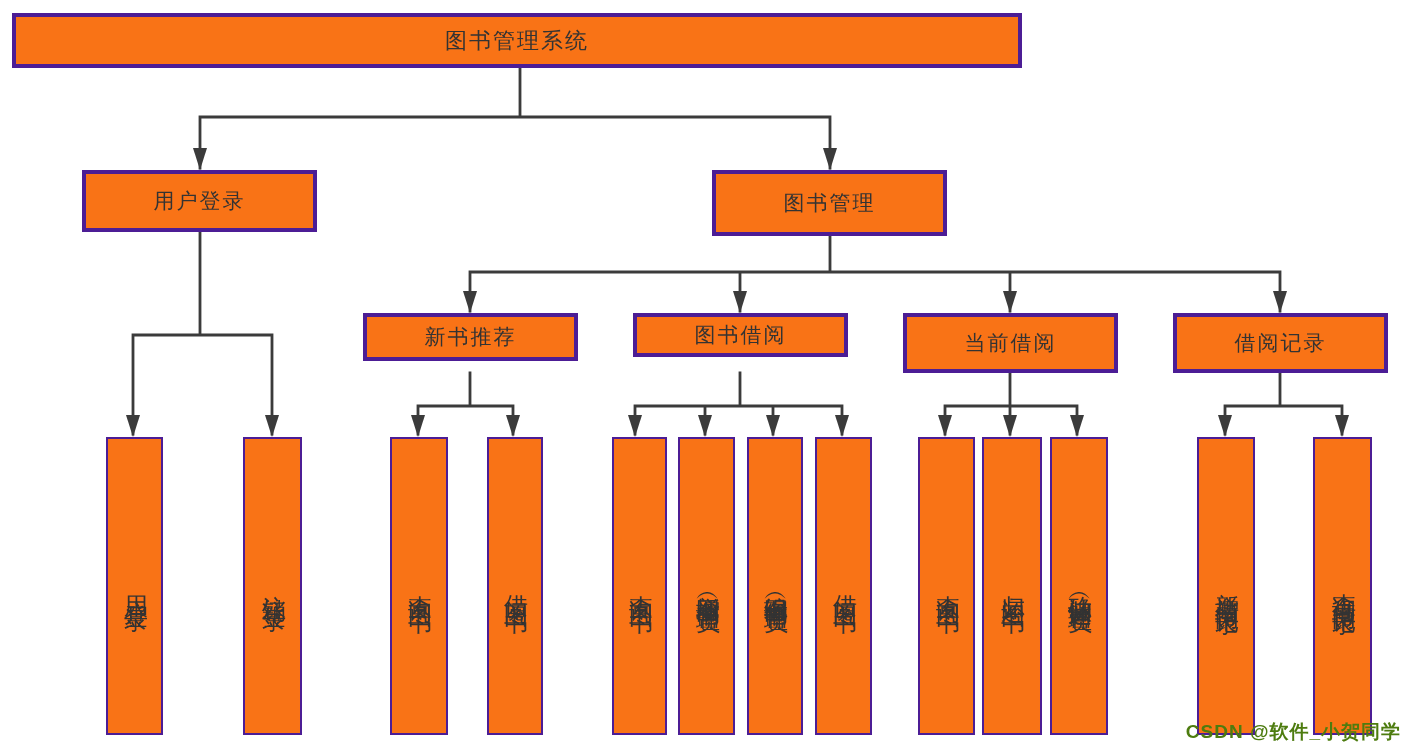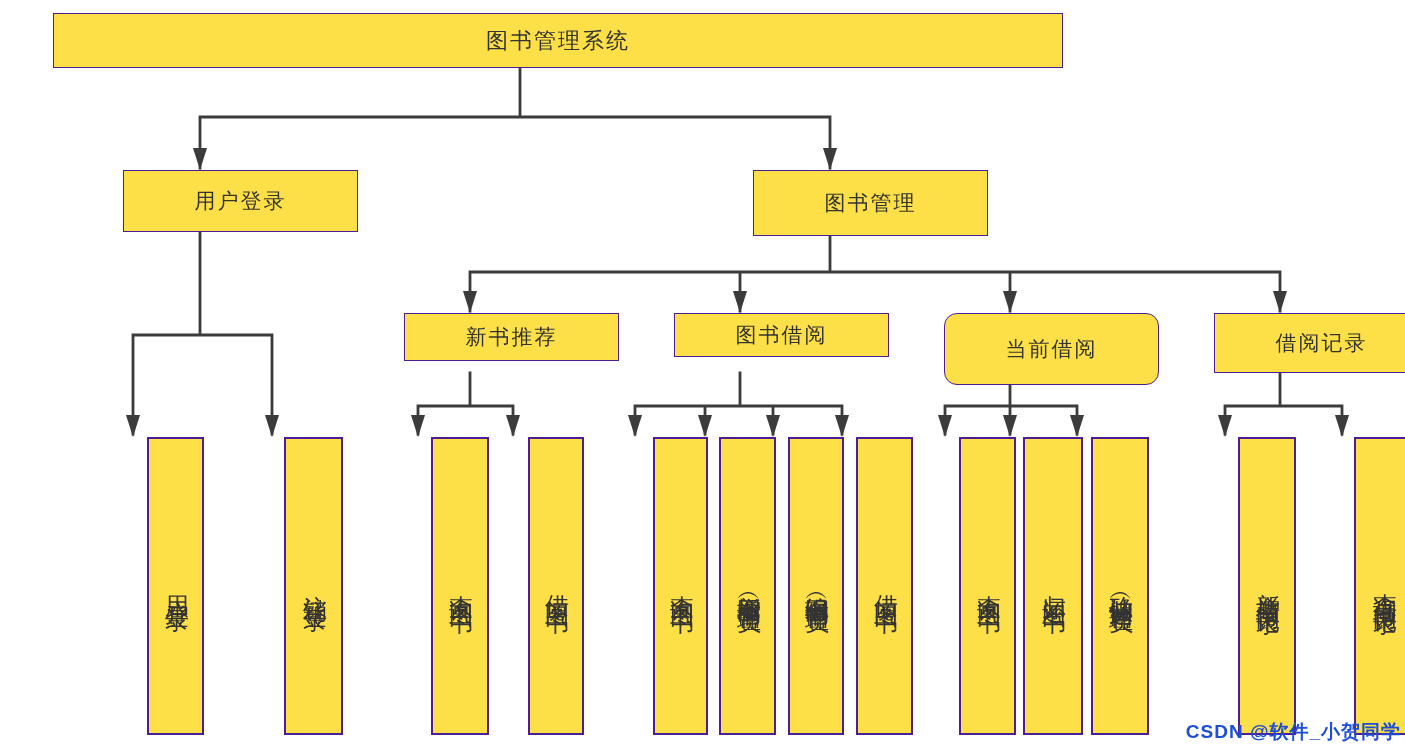--- a/index.html
+++ b/index.html
@@ -2,33 +2,33 @@
 <html><head>
 <meta charset="utf-8">
 <style>
   html,body{margin:0;padding:0;background:#fff;}
   .canvas{
     position:relative;width:1405px;height:747px;background:#fff;overflow:hidden;
     font-family:"Liberation Sans","DejaVu Sans",sans-serif;color:#333;
   }
   .connectors{position:absolute;left:0;top:0;width:1405px;height:747px;}
   .box{
-    position:absolute;box-sizing:border-box;background:#fde047;
-    border:1px solid #4c1d95;display:flex;align-items:center;justify-content:center;margin-left:41px;
+    position:absolute;box-sizing:border-box;background:#f97316;
+    border:4px solid #4c1d95;display:flex;align-items:center;justify-content:center;
   }
   .root{font-size:22px;letter-spacing:2px;}
   .lvl{font-size:21px;letter-spacing:2px;}
   .leaf{
     border-width:2.5px;display:block;
     writing-mode:vertical-rl;text-orientation:mixed;
     text-align:center;font-size:24px;letter-spacing:5px;
   }
   .watermark{
     position:absolute;right:4px;bottom:2px;font-size:19px;font-weight:600;
-    letter-spacing:1px;color:#1d4ed8;white-space:nowrap;
+    letter-spacing:1px;color:#4d7c0f;white-space:nowrap;
   }
 </style>
 </head>
 <body>
 
 <div class="canvas">
 
   <svg class="connectors" viewBox="0 0 1405 747" xmlns="http://www.w3.org/2000/svg">
     <path fill="none" stroke="#3b3b3b" stroke-width="2.8" stroke-linecap="square" d="
       M520 68 V117 M200 117 H830 M200 117 V168 M830 117 V168
@@ -61,21 +61,21 @@
     </g>
   </svg>
 
   <div class="box root" style="left:12px;top:13px;width:1010px;height:55px;">图书管理系统</div>
 
   <div class="box lvl" style="left:82px;top:170px;width:235px;height:62px;">用户登录</div>
   <div class="box lvl" style="left:712px;top:170px;width:235px;height:66px;">图书管理</div>
 
   <div class="box lvl" style="left:363px;top:313px;width:215px;height:48px;">新书推荐</div>
   <div class="box lvl" style="left:633px;top:313px;width:215px;height:44px;">图书借阅</div>
-  <div class="box lvl" style="left:903px;top:313px;width:215px;height:72px;border-radius:13px;">当前借阅</div>
+  <div class="box lvl" style="left:903px;top:313px;width:215px;height:60px;">当前借阅</div>
   <div class="box lvl" style="left:1173px;top:313px;width:215px;height:60px;font-family:Liberation Mono, monospace;">借阅记录</div>
 
   <div class="box leaf" style="left:106px;top:437px;width:57px;height:298px;line-height:50px;">用户登录</div>
   <div class="box leaf" style="left:243px;top:437px;width:59px;height:298px;line-height:52px;">注销登录</div>
 
   <div class="box leaf" style="left:390px;top:437px;width:58px;height:298px;line-height:51px;">查询图书</div>
   <div class="box leaf" style="left:487px;top:437px;width:56px;height:298px;line-height:49px;">借阅图书</div>
 
   <div class="box leaf" style="left:612px;top:437px;width:55px;height:298px;line-height:48px;">查询图书</div>
   <div class="box leaf" style="left:678px;top:437px;width:57px;height:298px;line-height:50px;letter-spacing:2px;">新增图书（管理员）</div>

